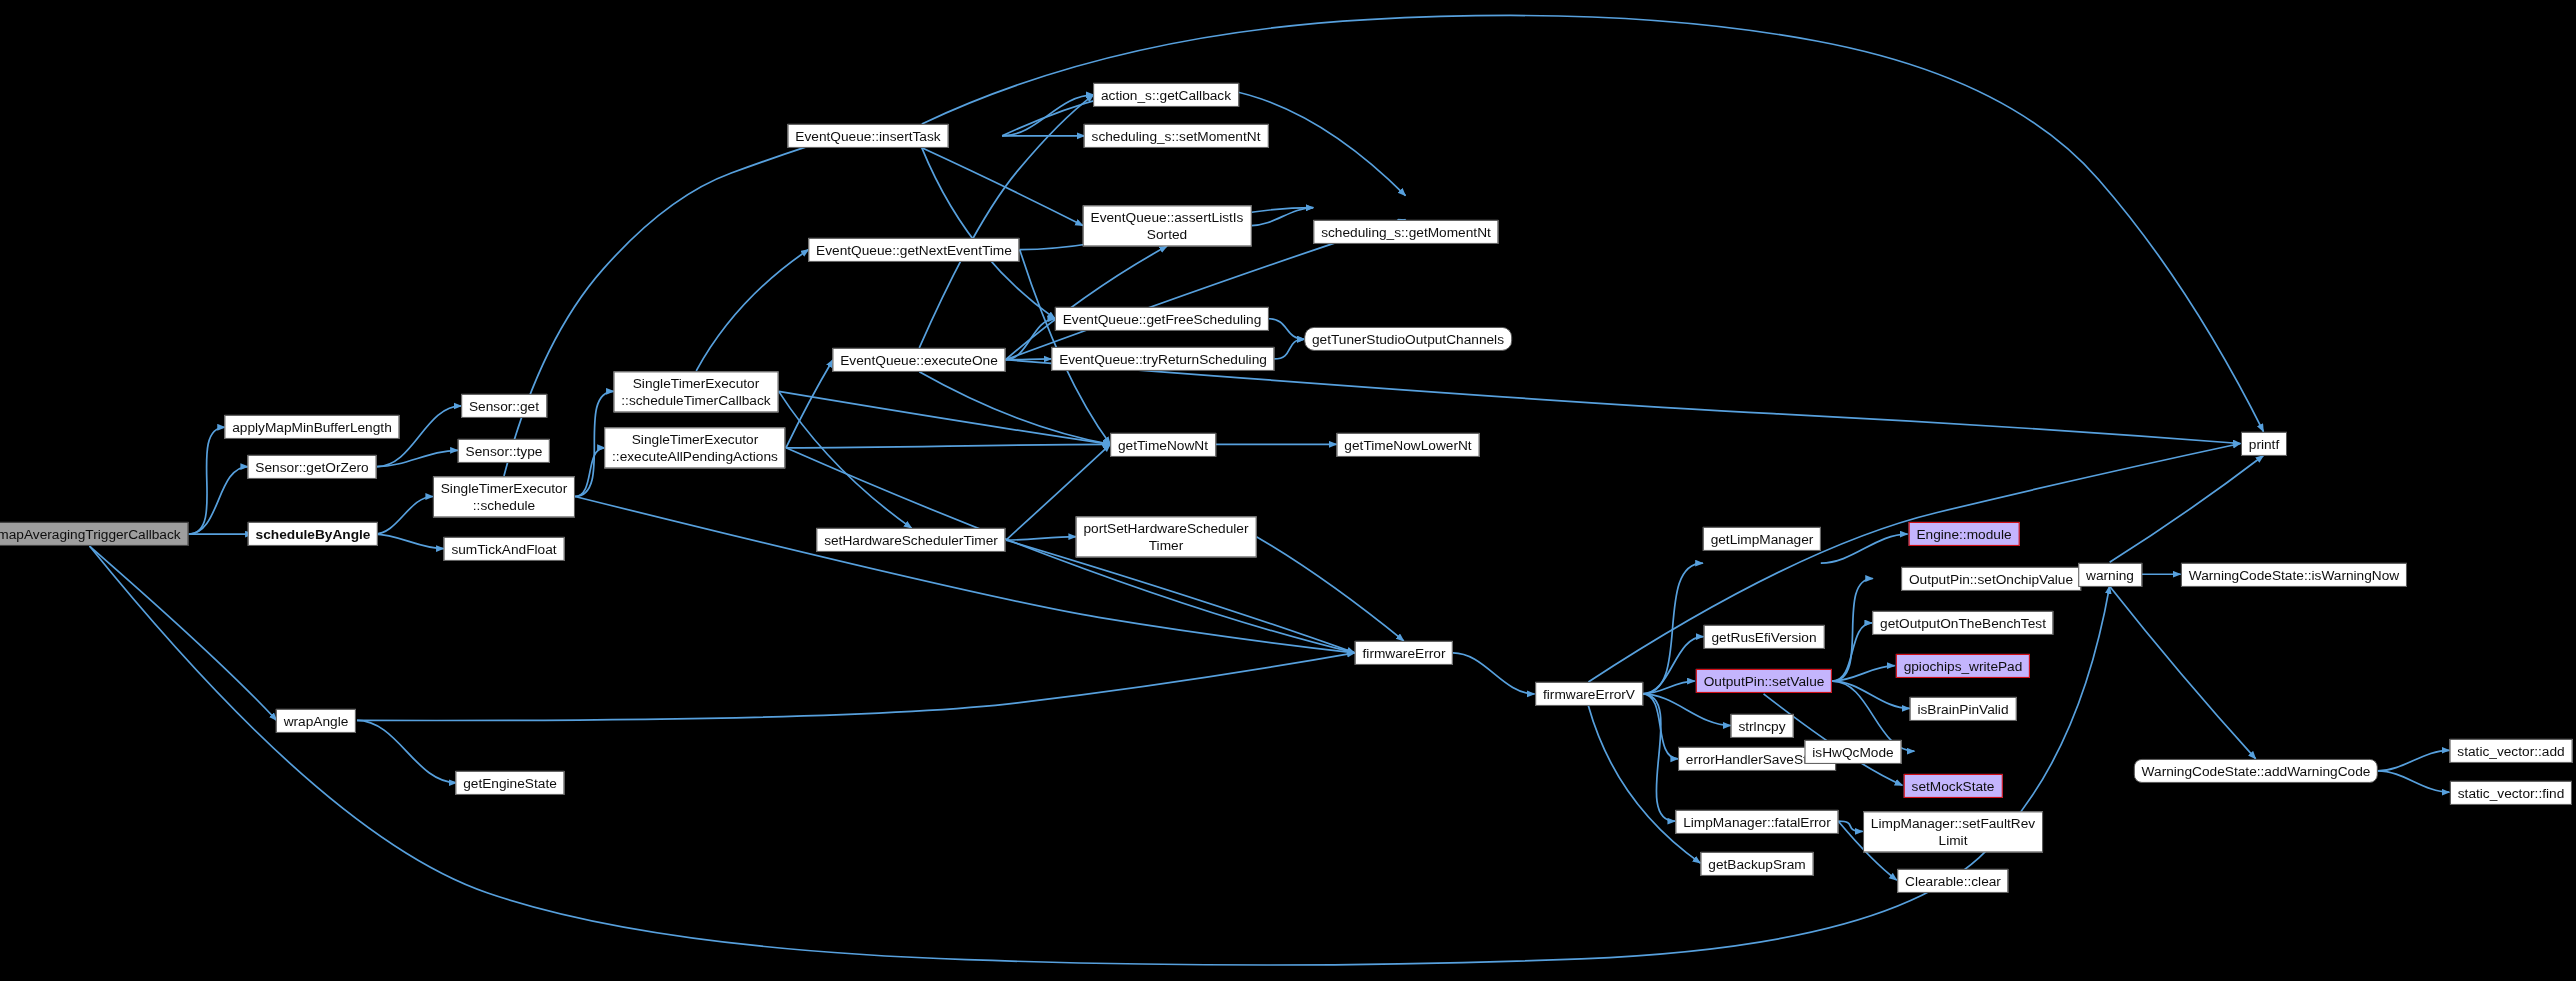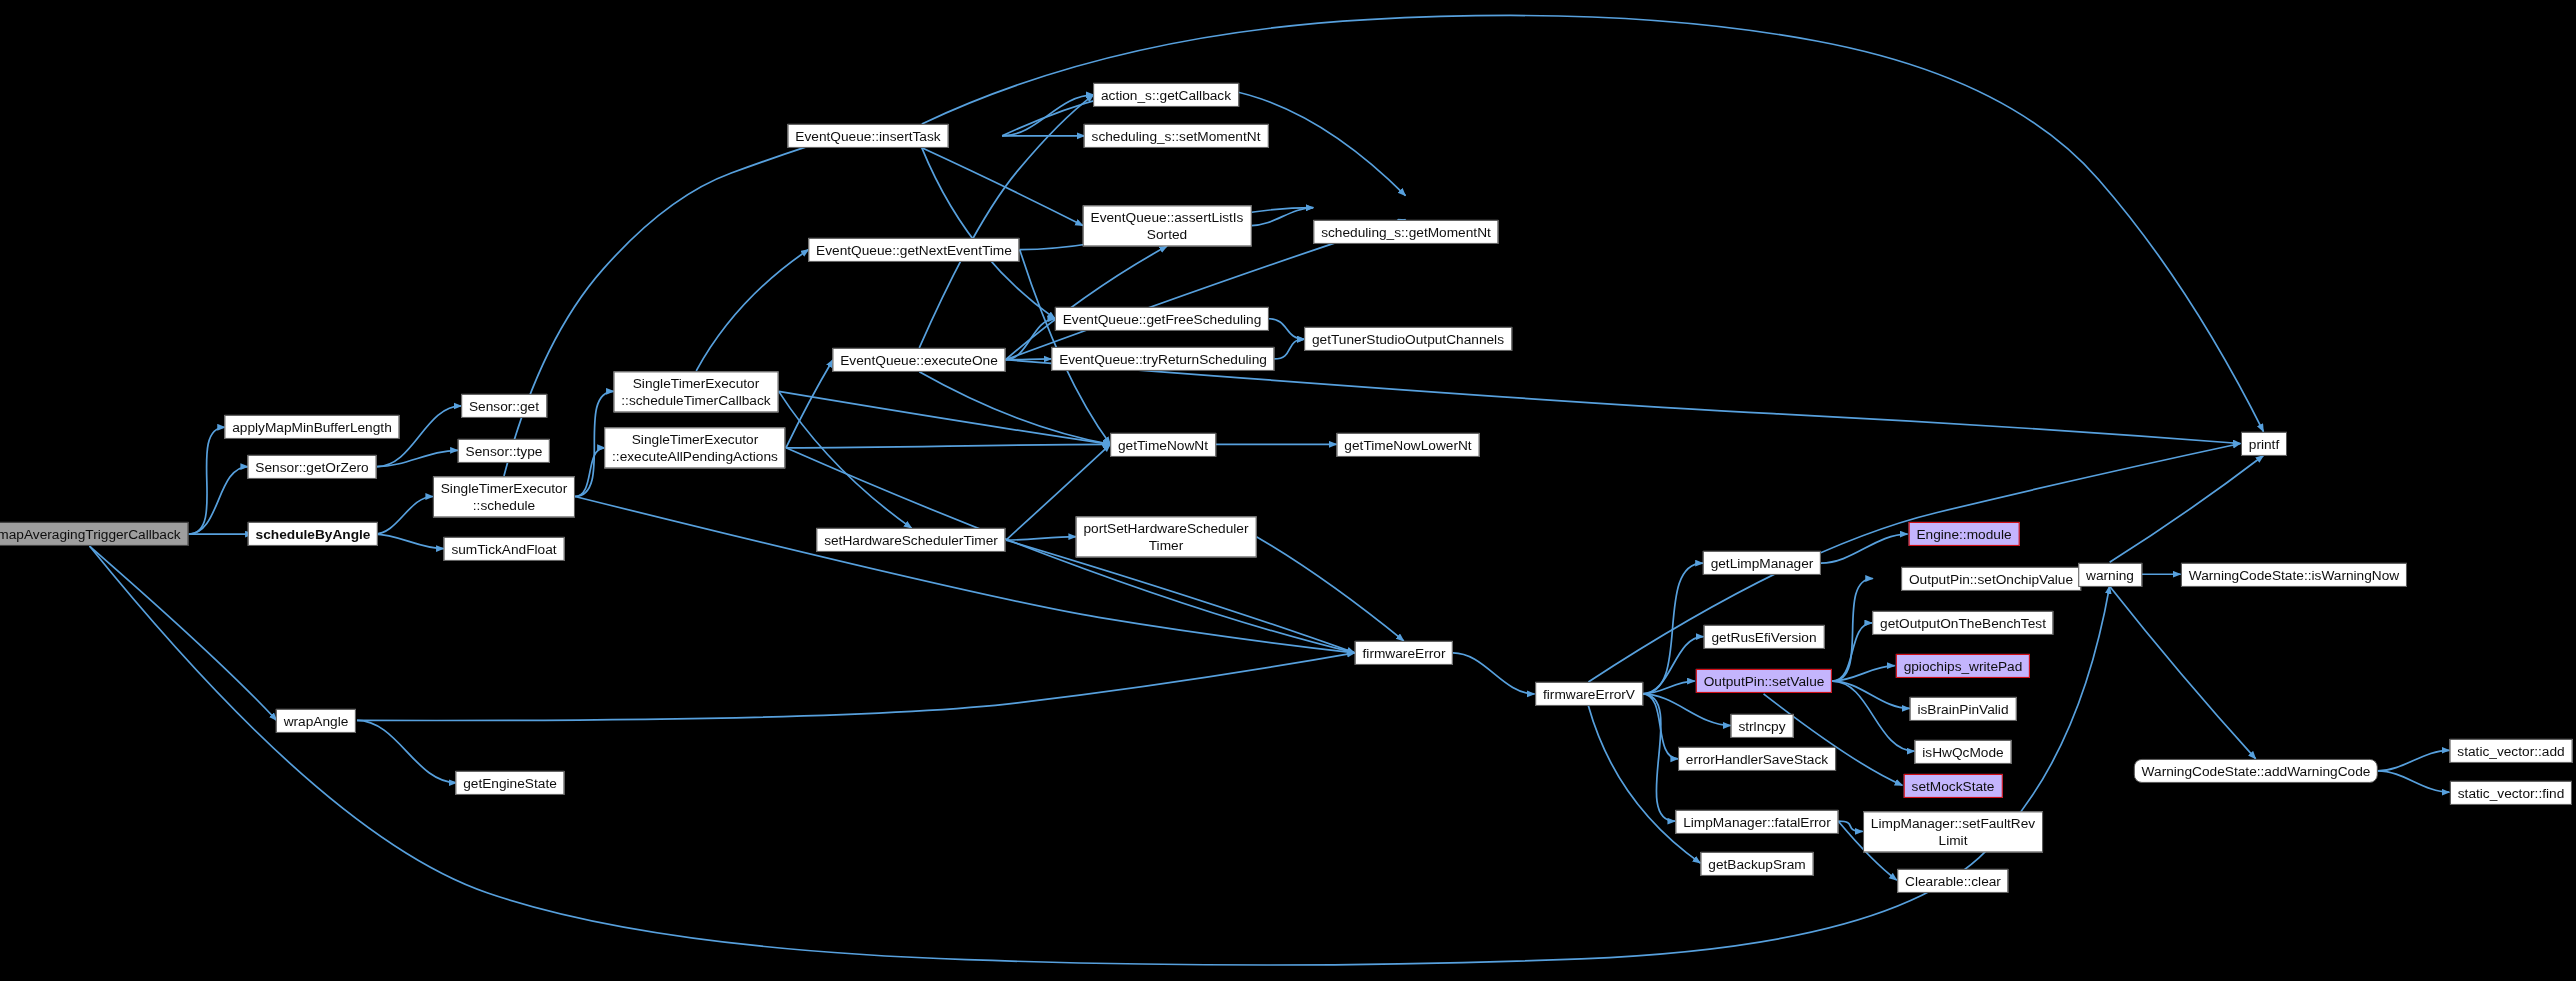--- a/index.html
+++ b/index.html
@@ -113,40 +113,40 @@
     <div class="node normal" style="left: 914px; top: 250px;">EventQueue::getNextEventTime</div>
     <div class="node normal" style="left: 919px; top: 360px;">EventQueue::executeOne</div>
     <div class="node normal" style="left: 911px; top: 540px;">setHardwareSchedulerTimer</div>
     <div class="node normal" style="left: 1166px; top: 95px;">action_s::getCallback</div>
     <div class="node normal" style="left: 1176px; top: 136px;">scheduling_s::setMomentNt</div>
     <div class="node normal" style="left: 1167px; top: 226px;">EventQueue::assertListIs
 Sorted</div>
     <div class="node normal" style="left: 1406px; top: 208px; margin-top: 24px;">scheduling_s::getMomentNt</div>
     <div class="node normal" style="left: 1162px; top: 319px;">EventQueue::getFreeScheduling</div>
     <div class="node normal" style="left: 1163px; top: 359px;">EventQueue::tryReturnScheduling</div>
-    <div class="node normal" style="left: 1408px; top: 339px;">getTunerStudioOutputChannels</div>
+    <div class="node normal" style="left: 1408px; top: 339px; border-radius: 10px;">getTunerStudioOutputChannels</div>
     <div class="node normal" style="left: 1163px; top: 445px;">getTimeNowNt</div>
     <div class="node normal" style="left: 1408px; top: 445px;">getTimeNowLowerNt</div>
     <div class="node normal" style="left: 1166px; top: 537px;">portSetHardwareScheduler
 Timer</div>
     <div class="node normal" style="left: 1404px; top: 653px;">firmwareError</div>
     <div class="node normal" style="left: 1589px; top: 694px;">firmwareErrorV</div>
-    <div class="node normal" style="left: 1762px; top: 563px;">getLimpManager</div>
+    <div class="node normal" style="left: 1762px; top: 539px;">getLimpManager</div>
     <div class="node normal" style="left: 1764px; top: 637px;">getRusEfiVersion</div>
     <div class="node red" style="left: 1764px; top: 681px;">OutputPin::setValue</div>
     <div class="node normal" style="left: 1762px; top: 726px;">strlncpy</div>
     <div class="node normal" style="left: 1757px; top: 759px;">errorHandlerSaveStack</div>
     <div class="node normal" style="left: 1757px; top: 822px;">LimpManager::fatalError</div>
     <div class="node normal" style="left: 1757px; top: 864px;">getBackupSram</div>
     <div class="node red" style="left: 1964px; top: 534px;">Engine::module</div>
     <div class="node normal" style="left: 1963px; top: 579px; margin-left: 28px;">OutputPin::setOnchipValue</div>
     <div class="node normal" style="left: 1963px; top: 623px;">getOutputOnTheBenchTest</div>
     <div class="node red" style="left: 1963px; top: 666px;">gpiochips_writePad</div>
     <div class="node normal" style="left: 1963px; top: 709px;">isBrainPinValid</div>
-    <div class="node normal" style="left: 1963px; top: 752px;">isHwQcMode</div>
+    <div class="node normal" style="left: 1853px; top: 752px;">isHwQcMode</div>
     <div class="node red" style="left: 1953px; top: 786px;">setMockState</div>
     <div class="node normal" style="left: 1953px; top: 832px;">LimpManager::setFaultRev
 Limit</div>
     <div class="node normal" style="left: 1953px; top: 881px;">Clearable::clear</div>
     <div class="node normal" style="left: 2110px; top: 575px;">warning</div>
     <div class="node normal" style="left: 2294px; top: 575px;">WarningCodeState::isWarningNow</div>
     <div class="node normal" style="left: 2264px; top: 444px;">printf</div>
     <div class="node normal" style="left: 2256px; top: 771px; border-radius: 8px;">WarningCodeState::addWarningCode</div>
     <div class="node normal" style="left: 2511px; top: 751px;">static_vector::add</div>
     <div class="node normal" style="left: 2511px; top: 793px;">static_vector::find</div>

